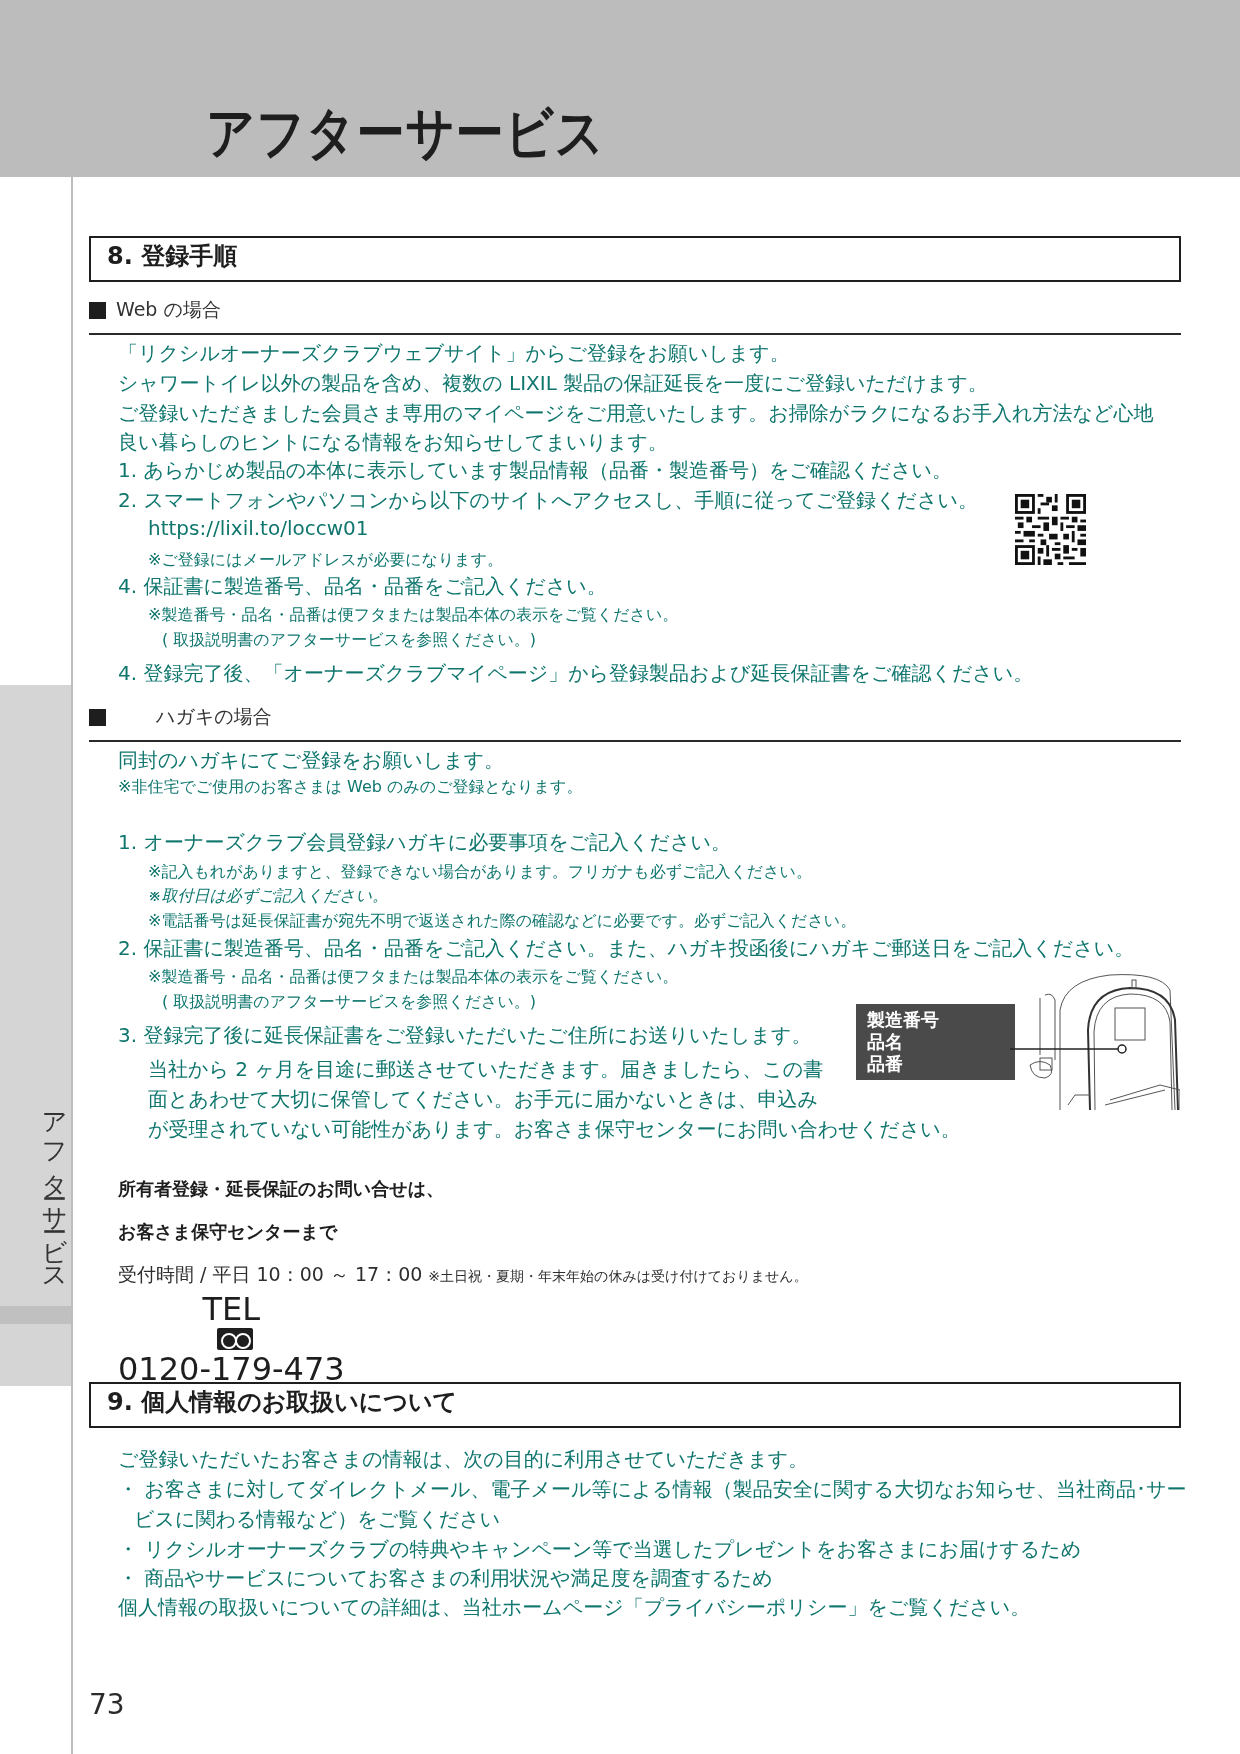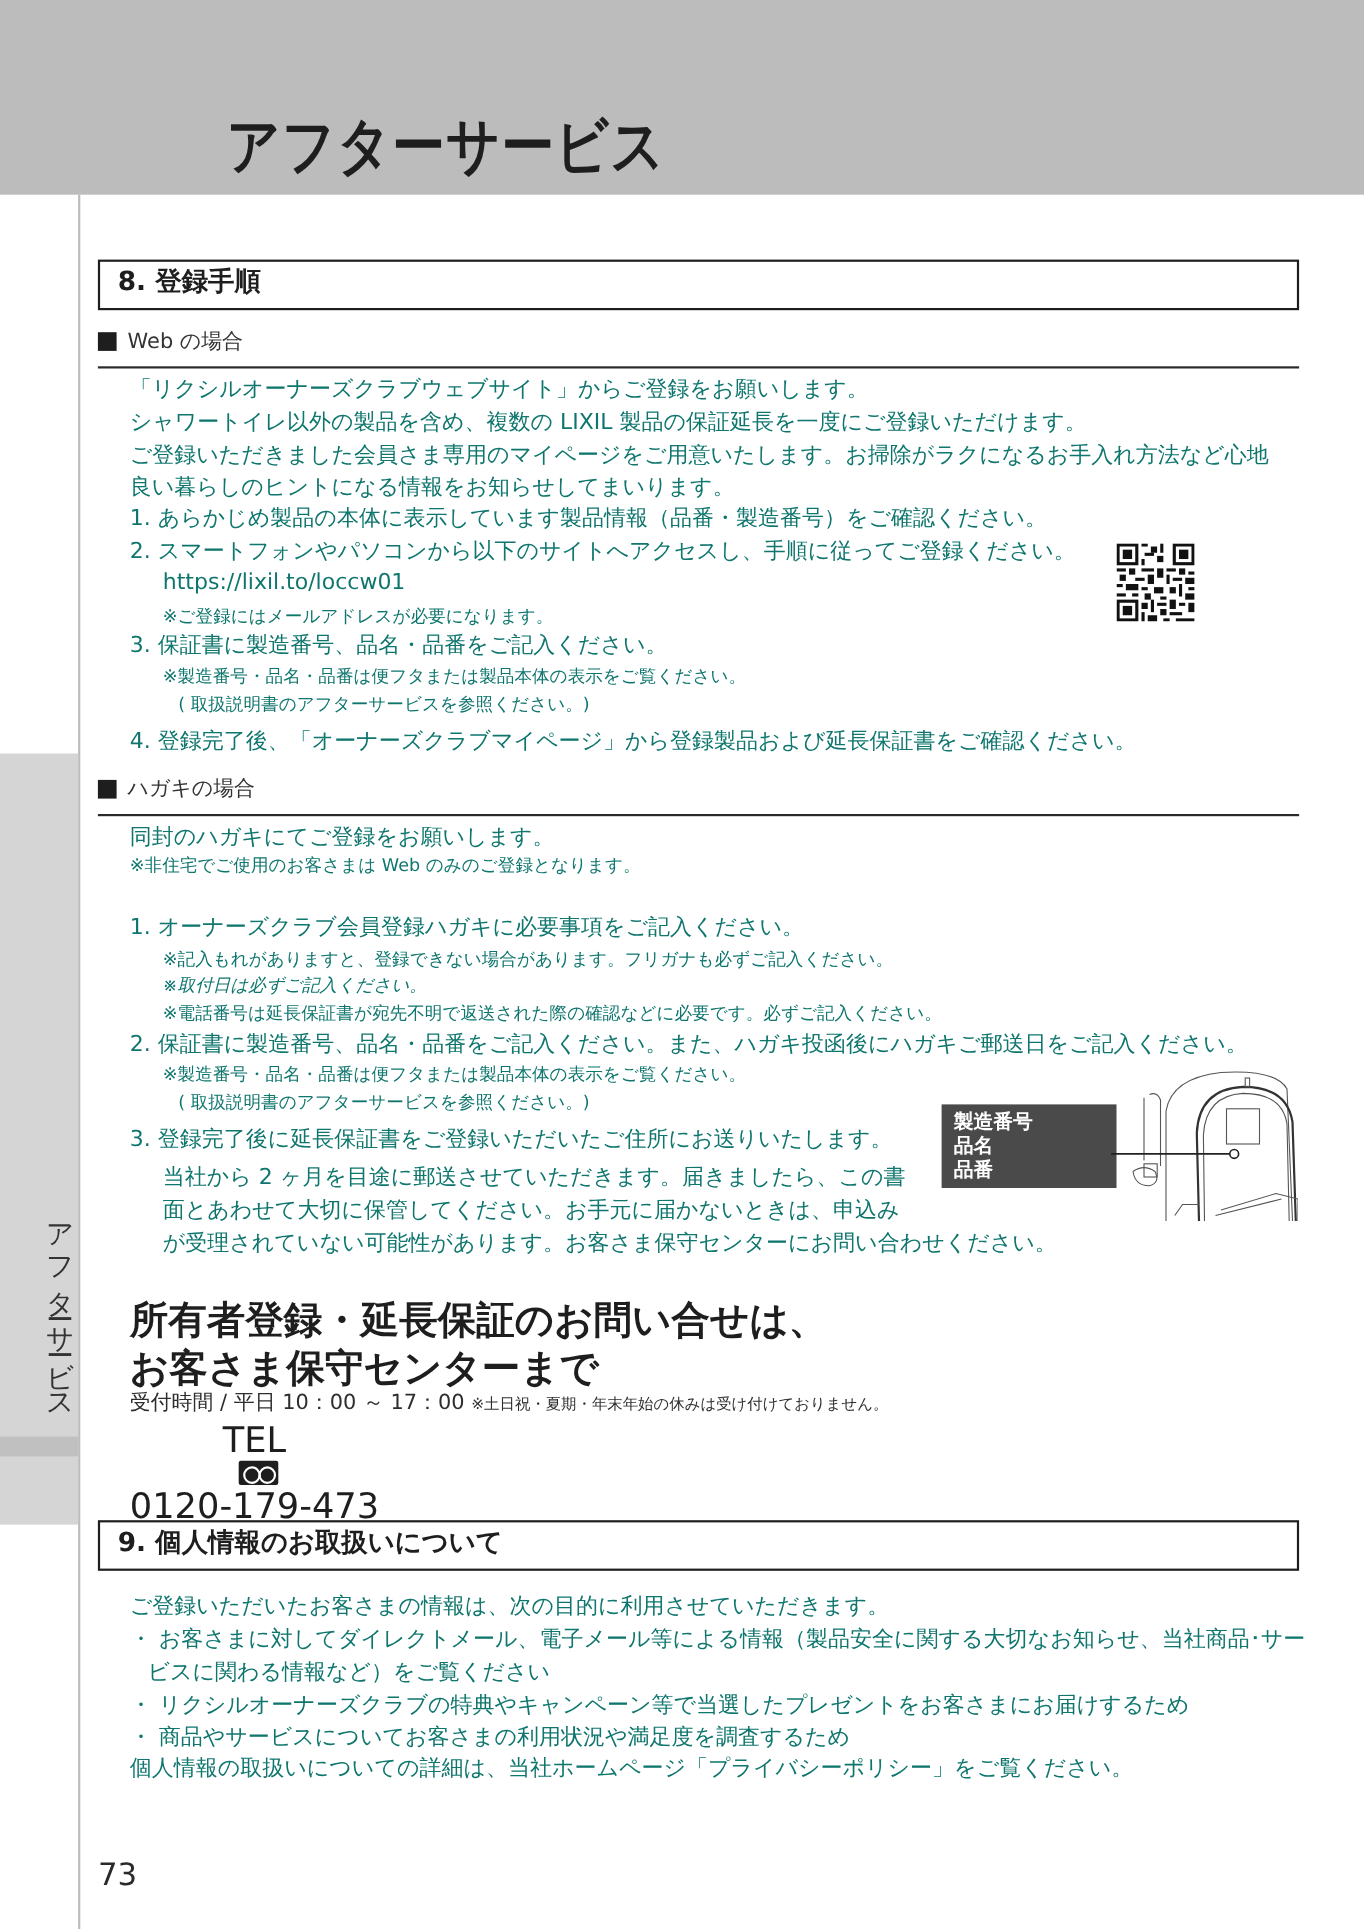--- a/index.html
+++ b/index.html
@@ -24,21 +24,21 @@
 
   .t { position: absolute; white-space: nowrap; color: #0f766e; }
   .f20 { font-size: 20px; }
   .f16 { font-size: 16px; }
 
   .qr { position: absolute; left: 1015px; top: 494px; width: 71px; height: 71px; }
 
   .label-box { position: absolute; left: 856px; top: 1004px; width: 159px; height: 76px; background: #4a4a4a; color: #ffffff; font-size: 18px; font-weight: bold; line-height: 22px; padding: 5px 0 0 11px; }
   .illus { position: absolute; left: 1010px; top: 970px; width: 170px; height: 145px; }
 
-  .contact-h { position: absolute; left: 118px; font-size: 35px; font-weight: bold; color: #1e1e1e; white-space: nowrap; }
+  .contact-h { position: absolute; left: 118px; font-size: 18px; font-weight: bold; color: #1e1e1e; white-space: nowrap; }
   .hours { position: absolute; left: 118px; top: 1262px; font-size: 19px; color: #2e2e2e; white-space: nowrap; }
   .hours-note { font-size: 14px; }
   .tel { position: absolute; left: 118px; top: 1290px; font-size: 32px; color: #1e1e1e; white-space: nowrap; display: flex; align-items: center; flex-direction: column; }
   .freedial-icon { display: inline-block; width: 36px; height: 22px; background: #1e1e1e; border-radius: 2px; margin: 0 4px 0 12px; position: relative; }
   .freedial-icon::before, .freedial-icon::after { content: ""; position: absolute; top: 5px; width: 12px; height: 12px; border: 2px solid #fff; border-radius: 50%; }
   .freedial-icon::before { left: 4px; }
   .freedial-icon::after { left: 18px; }
 
   .page-num { position: absolute; left: 89px; top: 1688px; font-size: 28px; color: #2a2a2a; }
 </style>
@@ -68,21 +68,21 @@
 
 <div class="t f20" style="left:118px;top:340px;">「リクシルオーナーズクラブウェブサイト」からご登録をお願いします。</div>
 <div class="t f20" style="left:118px;top:370px;">シャワートイレ以外の製品を含め、複数の LIXIL 製品の保証延長を一度にご登録いただけます。</div>
 <div class="t f20" style="left:118px;top:400px;">ご登録いただきました会員さま専用のマイページをご用意いたします。お掃除がラクになるお手入れ方法など心地</div>
 <div class="t f20" style="left:118px;top:429px;">良い暮らしのヒントになる情報をお知らせしてまいります。</div>
 
 <div class="t f20" style="left:118px;top:457px;">1. あらかじめ製品の本体に表示しています製品情報（品番・製造番号）をご確認ください。</div>
 <div class="t f20" style="left:118px;top:487px;">2. スマートフォンやパソコンから以下のサイトへアクセスし、手順に従ってご登録ください。</div>
 <div class="t f20" style="left:148px;top:516px;">https://lixil.to/loccw01</div>
 <div class="t f16" style="left:148px;top:550px;">※ご登録にはメールアドレスが必要になります。</div>
-<div class="t f20" style="left:118px;top:573px;">3. 保証書に製造番号、品名・品番をご記入ください。</div>
+<div class="t f20" style="left:118px;top:573px;">4. 保証書に製造番号、品名・品番をご記入ください。</div>
 <div class="t f16" style="left:148px;top:605px;">※製造番号・品名・品番は便フタまたは製品本体の表示をご覧ください。</div>
 <div class="t f16" style="left:162px;top:630px;">( 取扱説明書のアフターサービスを参照ください。)</div>
 <div class="t f20" style="left:118px;top:660px;">4. 登録完了後、「オーナーズクラブマイページ」から登録製品および延長保証書をご確認ください。</div>
 
 <svg class="qr" viewBox="0 0 25 25">
   <rect width="25" height="25" fill="#fff"></rect>
   <g fill="#111">
     <rect x="0" y="0" width="7" height="7"></rect>
       <rect x="1" y="1" width="5" height="5" fill="#fff"></rect>
       <rect x="2" y="2" width="3" height="3"></rect>
@@ -131,21 +131,21 @@
       <rect x="23" y="19" width="2" height="3"></rect>
     <rect x="8" y="22" width="1" height="3"></rect>
       <rect x="10" y="23" width="3" height="2"></rect>
       <rect x="14" y="21" width="2" height="2"></rect>
       <rect x="17" y="22" width="4" height="1"></rect>
       <rect x="19" y="24" width="6" height="1"></rect>
       <rect x="15" y="24" width="2" height="1"></rect>
   </g>
 </svg>
 
-<div class="sub-head" style="top:704px;">
+<div class="sub-head" style="top:704px;gap:40px;">
   <span class="sq-icon"></span>
   <span>ハガキの場合</span>
 </div>
 <div class="sub-rule" style="top:740px;"></div>
 
 <div class="t f20" style="left:118px;top:747px;">同封のハガキにてご登録をお願いします。</div>
 <div class="t f16" style="left:118px;top:777px;">※非住宅でご使用のお客さまは Web のみのご登録となります。</div>
 
 <div class="t f20" style="left:118px;top:829px;">1. オーナーズクラブ会員登録ハガキに必要事項をご記入ください。</div>
 <div class="t f16" style="left:148px;top:862px;">※記入もれがありますと、登録できない場合があります。フリガナも必ずご記入ください。</div>

